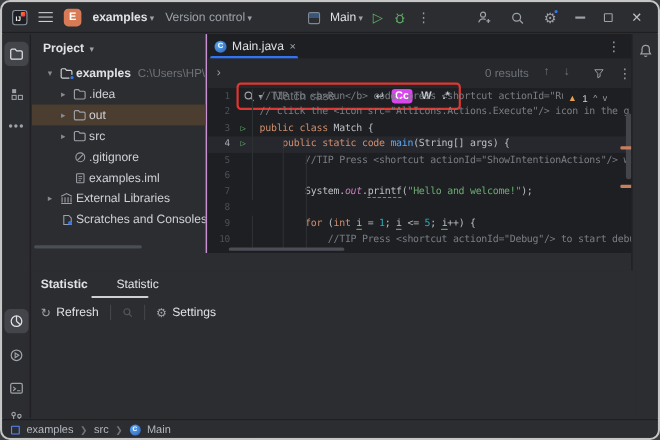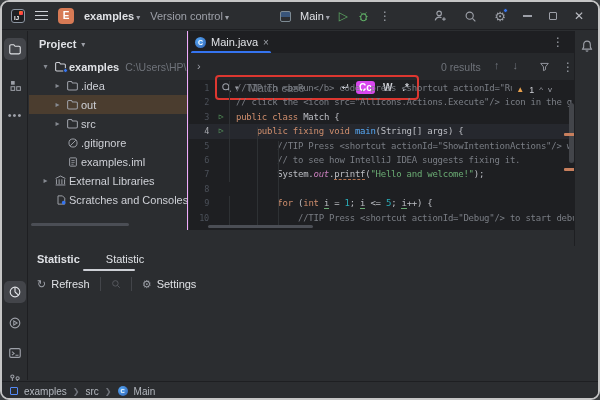--- a/index.html
+++ b/index.html
@@ -361,31 +361,31 @@
           <span class="ct"><span class="tk-com">// click the &lt;icon src="AllIcons.Actions.Execute"/&gt; icon in the g</span></span>
         </div>
         <div class="code-row">
           <span class="ln">3</span>
           <span class="gs">▷</span>
           <span class="ct"><span class="tk-kw">public class </span><span class="tk-pl">Match {</span></span>
         </div>
         <div class="code-row cur">
           <span class="ln">4</span>
           <span class="gs">▷</span>
-          <span class="ct"><span class="tk-pl">    </span><span class="tk-kw">public fixing void </span><span class="tk-meth">main</span><span class="tk-pl">(String[] args) {</span></span>
+          <span class="ct"><span class="tk-pl">    </span><span class="tk-kw">public static code </span><span class="tk-meth">main</span><span class="tk-pl">(String[] args) {</span></span>
         </div>
         <div class="code-row">
           <span class="ln">5</span>
           <span class="gs"></span>
           <span class="ct"><span class="tk-pl">        </span><span class="tk-com">//TIP Press &lt;shortcut actionId="ShowIntentionActions"/&gt; wi</span></span>
         </div>
         <div class="code-row">
           <span class="ln">6</span>
           <span class="gs"></span>
-          <span class="ct"><span class="tk-pl">        </span><span class="tk-com">// to see how IntelliJ IDEA suggests fixing it.</span></span>
+          <span class="ct"><span class="tk-pl">        </span></span>
         </div>
         <div class="code-row">
           <span class="ln">7</span>
           <span class="gs"></span>
           <span class="ct"><span class="tk-pl">        System.</span><span class="tk-field">out</span><span class="tk-pl">.</span><span class="tk-warn">printf</span><span class="tk-pl">(</span><span class="tk-str">"Hello and welcome!"</span><span class="tk-pl">);</span></span>
         </div>
         <div class="code-row">
           <span class="ln">8</span>
           <span class="gs"></span>
           <span class="ct"></span>

